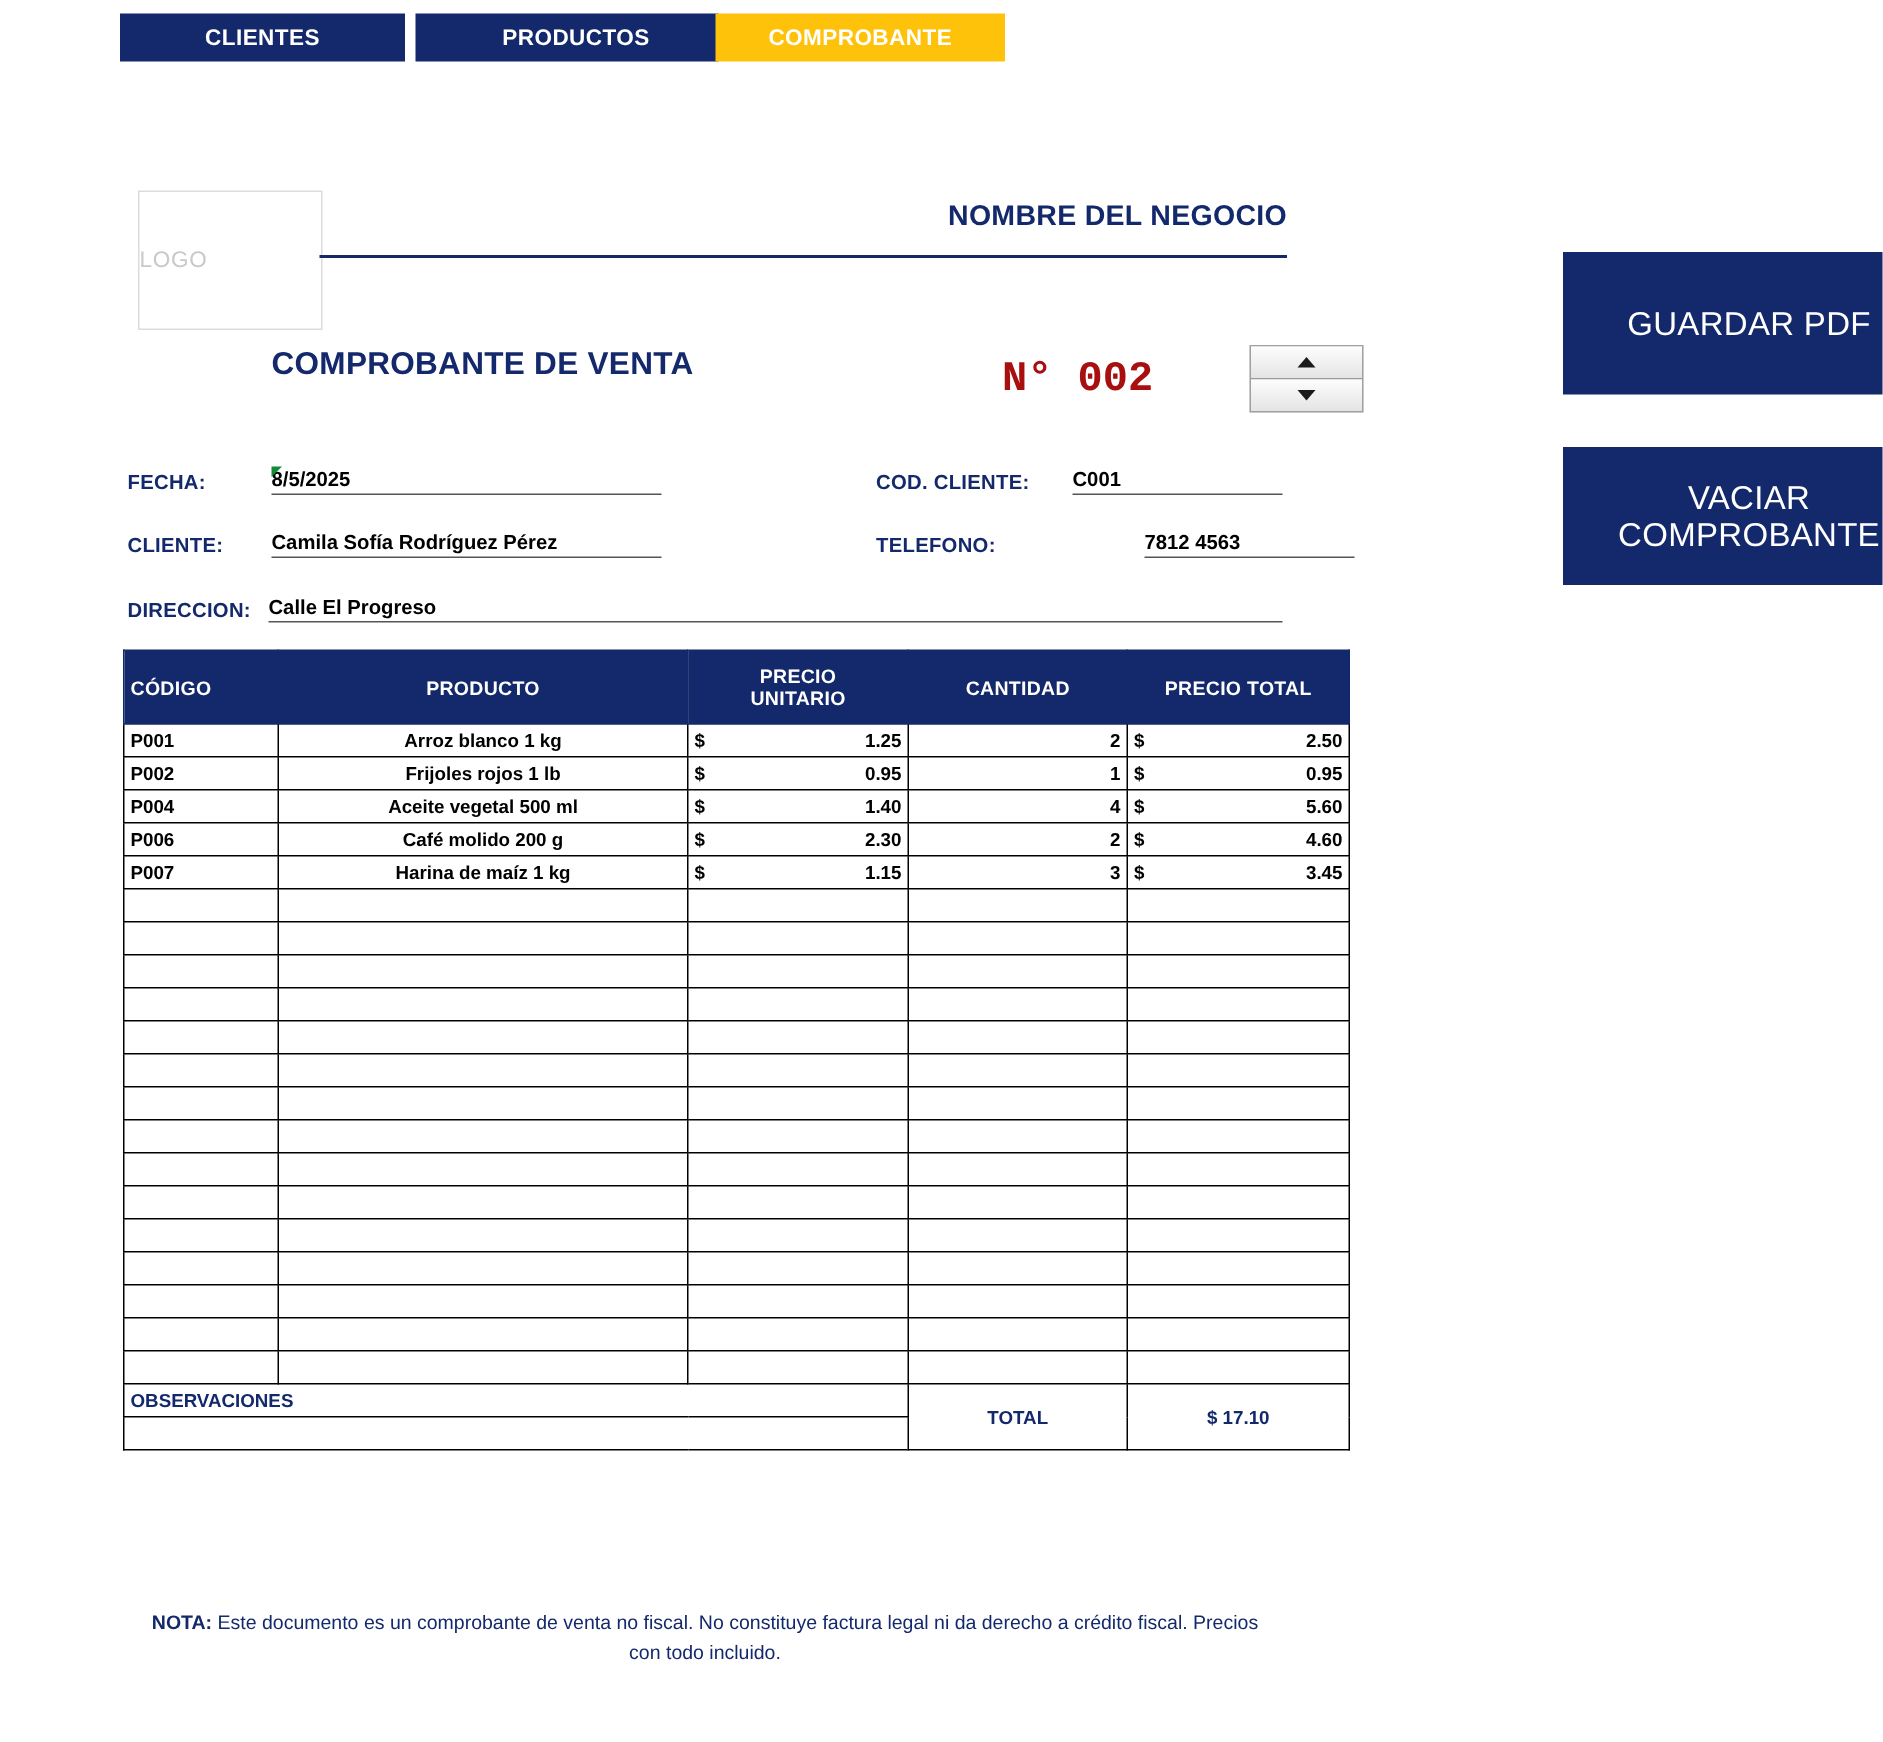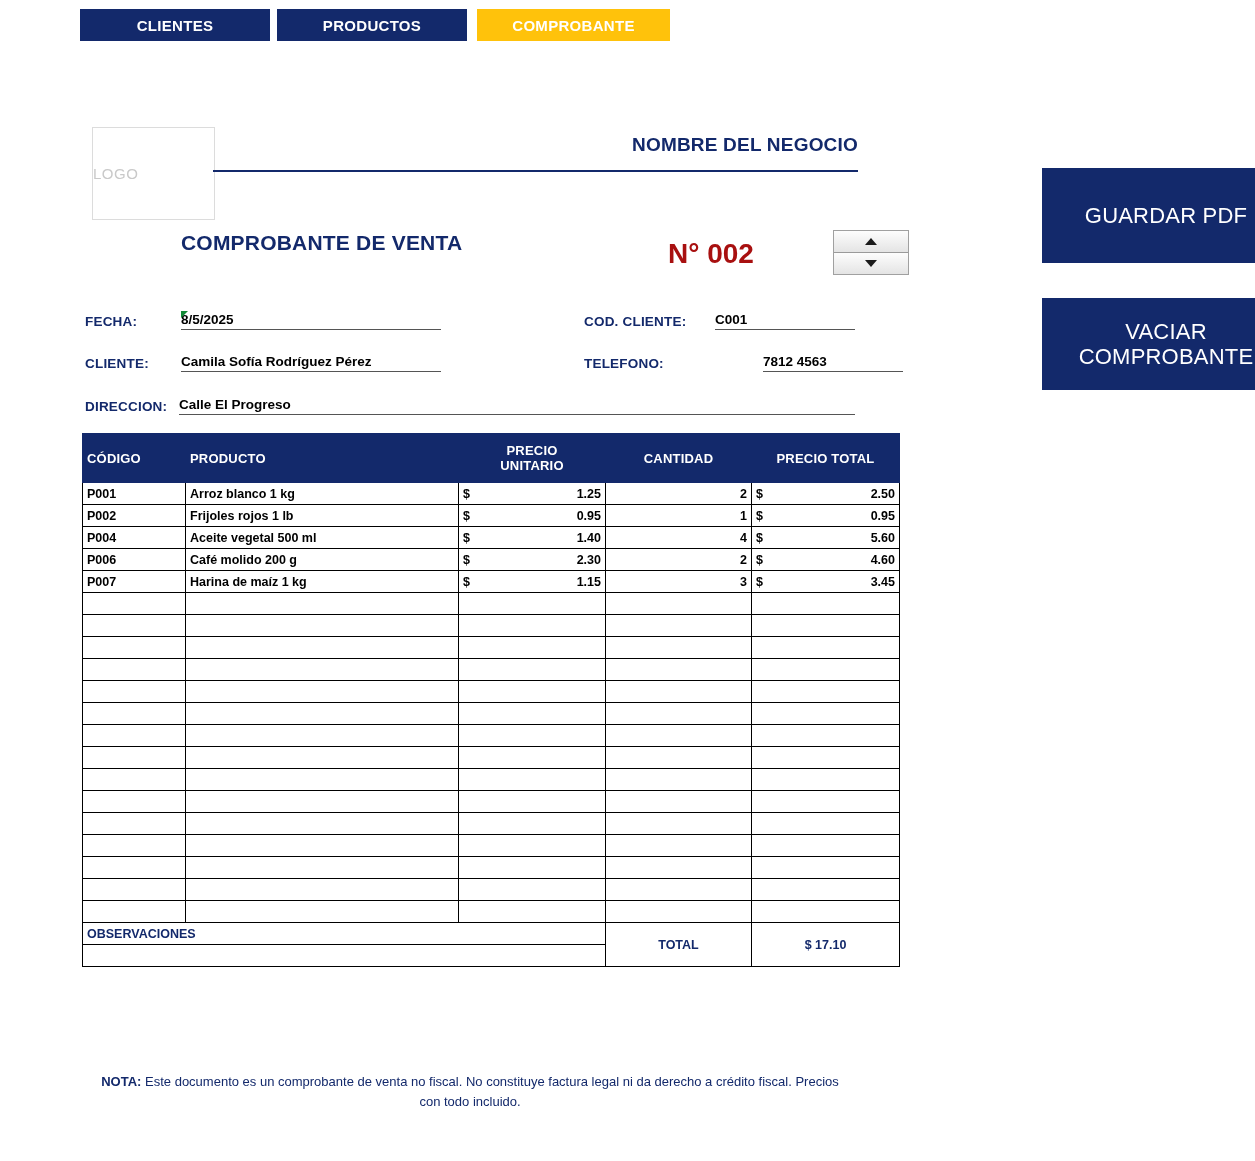--- a/index.html
+++ b/index.html
@@ -35,21 +35,21 @@
     align-items: center;
     justify-content: center;
     cursor: pointer;
     user-select: none;
   }
   .nav-btn.active {
     background: #ffc20b;
     color: #ffffff;
   }
   #nav-clientes   { left: 80px;  width: 190px; }
-  #nav-productos  { left: 277px; width: 190px; }
+  #nav-productos  { left: 277px; width: 190px; padding-left: 12px; }
   #nav-comprobante{ left: 477px; width: 193px; }
 
   
   .action-btn {
     position: absolute;
     background: #13296b;
     color: #ffffff;
     font-weight: normal;
     font-size: 22px;
     display: flex;
@@ -111,21 +111,21 @@
     left: 181px; top: 231px;
     color: #13296b;
     font-size: 21px;
     font-weight: bold;
     letter-spacing: .2px;
   }
   .doc-number {
     position: absolute;
     left: 668px; top: 238px;
     color: #a81010;
-    font-family: Liberation Sans, sans-serif;
+    font-family: Liberation Mono, monospace;
     font-size: 28px;
     font-weight: bold;
   }
 
   
   .spinner {
     position: absolute;
     left: 833px; top: 230px;
     width: 76px; height: 45px;
     background: #f0f0f0;
@@ -202,21 +202,21 @@
   .tbl td {
     border: 1px solid #000;
     height: 21px;
     padding: 0 4px;
     font-weight: bold;
     font-size: 12.5px;
     white-space: nowrap;
     overflow: hidden;
   }
   .c-code  { width: 94px;  text-align: left; }
-  .c-prod  { width: 264px; text-align: left;  }
+  .c-prod  { width: 264px; text-align: center;  }
   .c-pu    { width: 138px; }
   .c-qty   { width: 137px; text-align: right; }
   .c-tot   { width: 139px; }
 
   .money {
     display: flex;
     justify-content: space-between;
     align-items: center;
   }
   .money .sym { }

